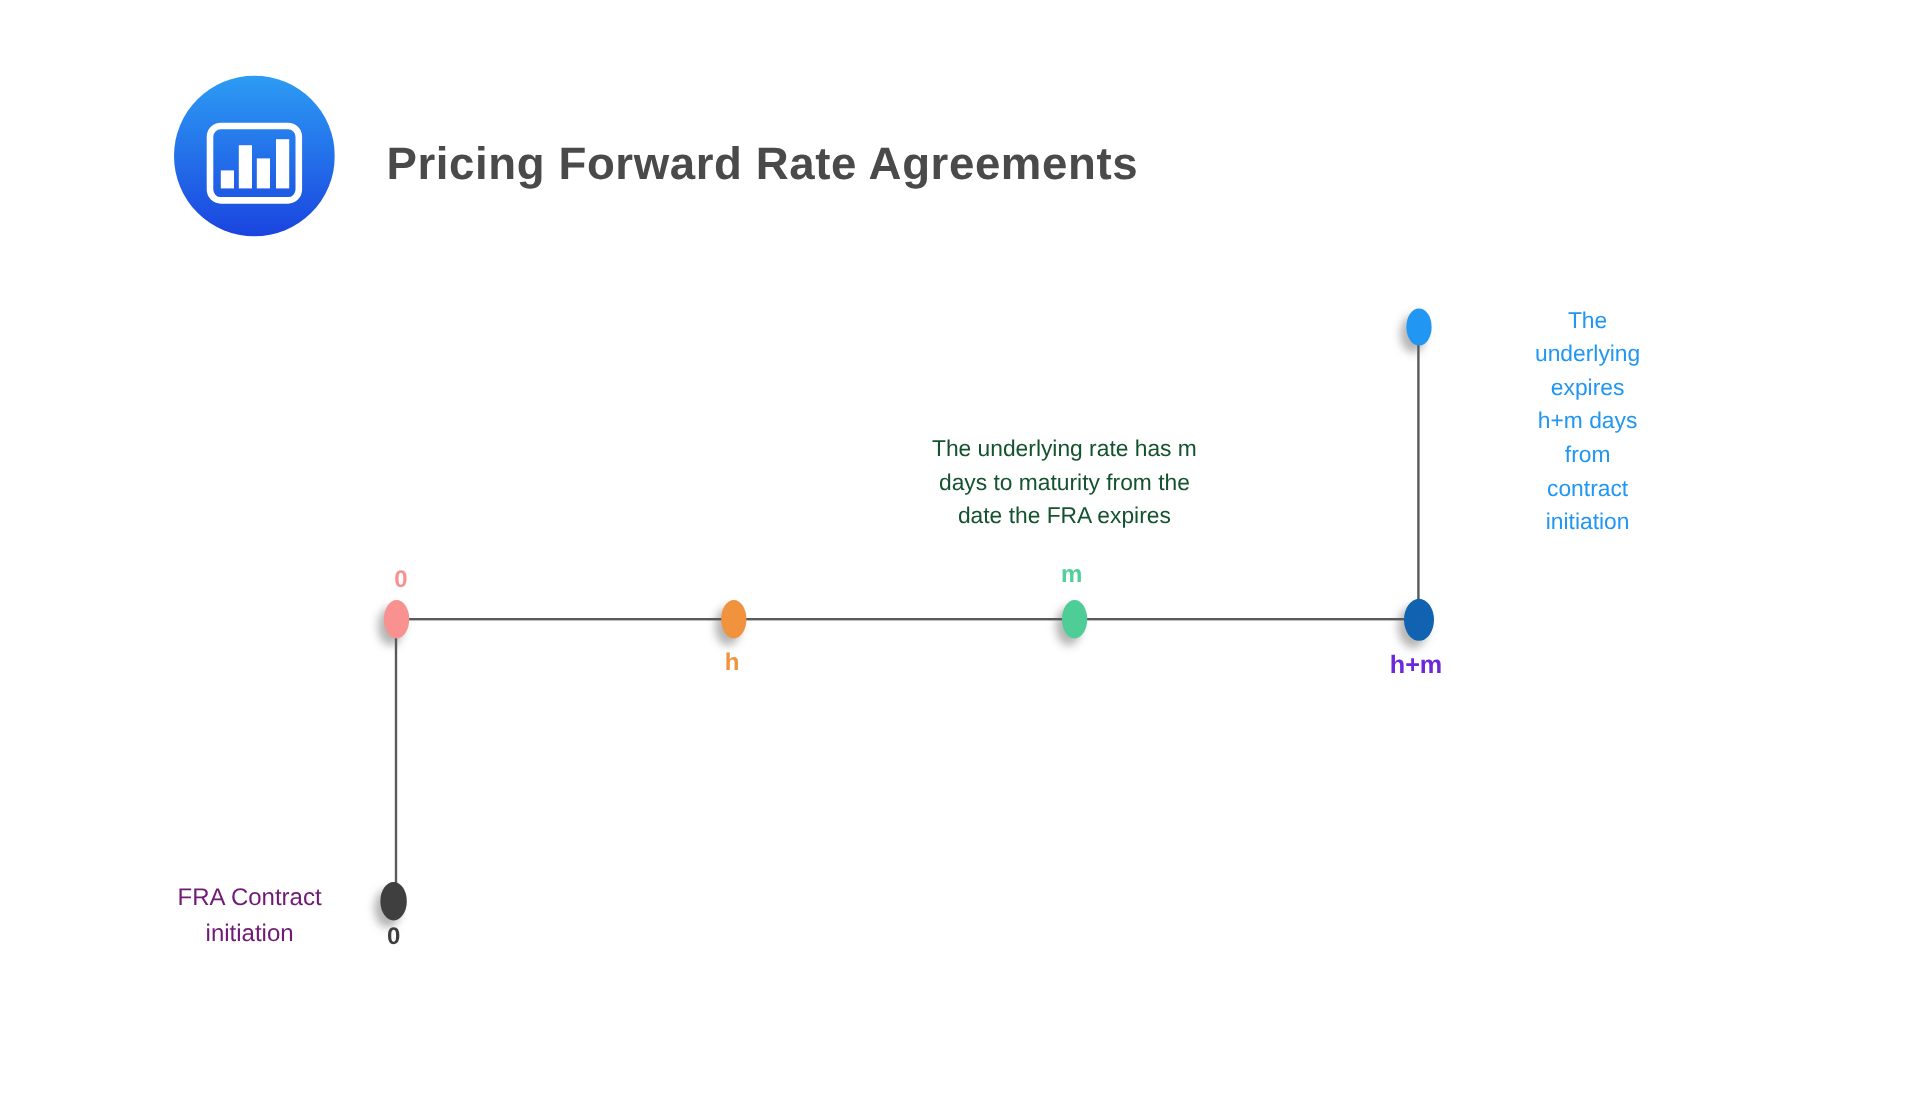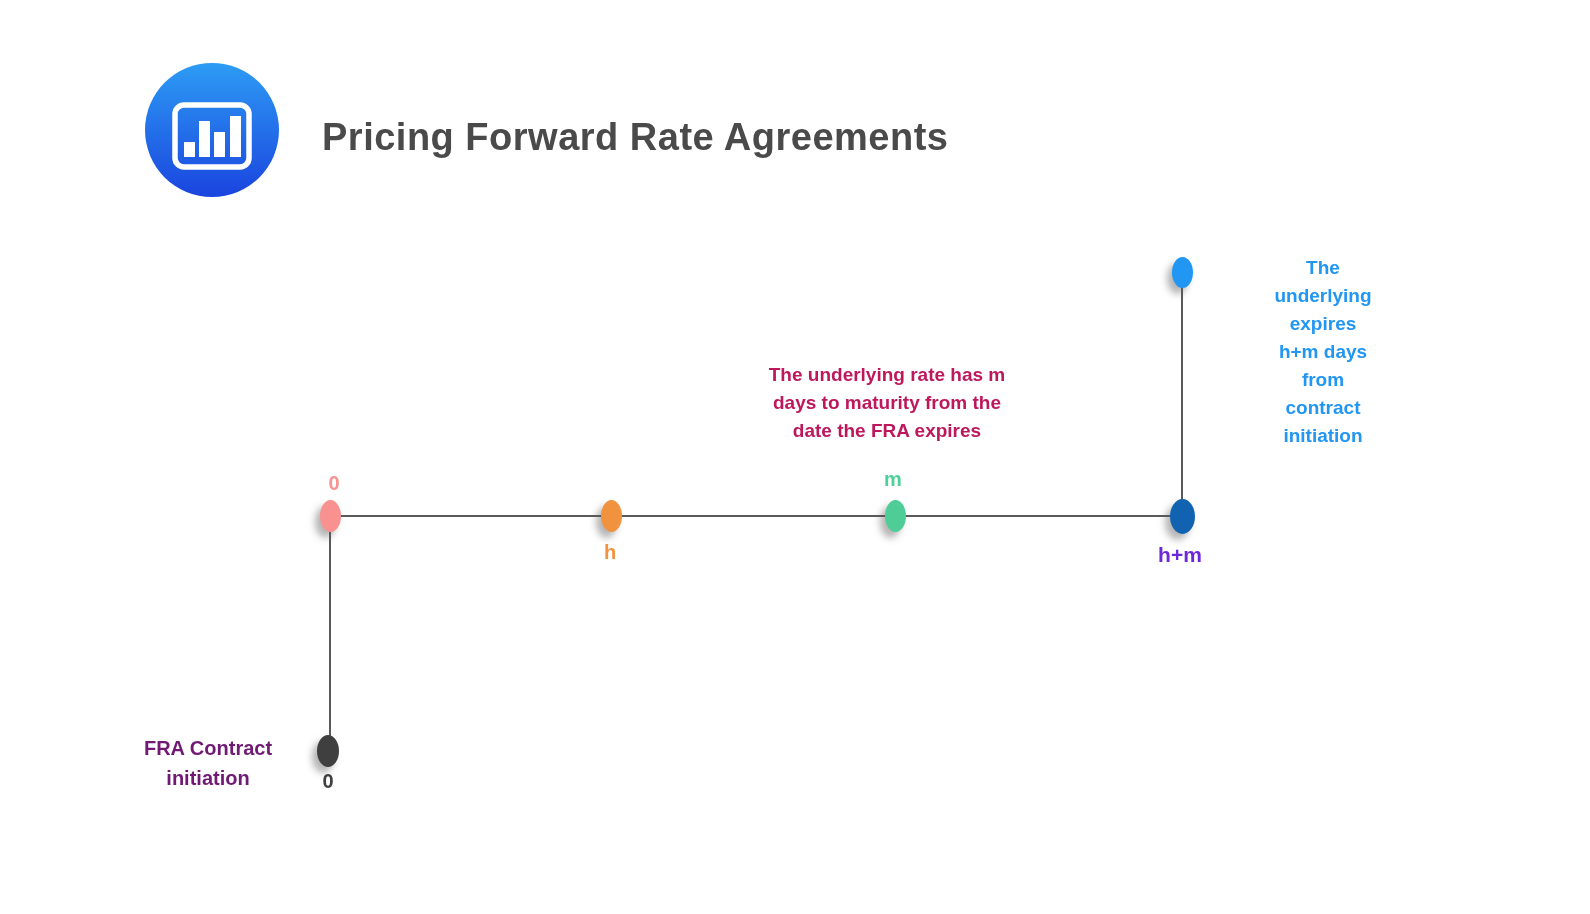--- a/index.html
+++ b/index.html
@@ -75,30 +75,30 @@
     white-space: nowrap;
   }
   .tick-origin     { left: 334px;  top: 472px; color: #f8918f; }
   .tick-h          { left: 610px;  top: 541px; color: #f0923e; }
   .tick-m          { left: 893px;  top: 468px; color: #4ed09a; }
   .tick-hm        { left: 1180px; top: 543px; color: #6d28d9; font-size: 21px; }
   .tick-initiation { left: 328px;  top: 770px; color: #3e3e3e; }
 
   
   .note {
-    font-weight: bold;
+    font-weight: normal;
     font-size: 19px;
     line-height: 28px;
     text-align: center;
     white-space: pre-line;
     transform: translateX(-50%);
   }
   .note-origin     { left: 317px;  top: 367px; color: #f8918f; }
   .note-h          { left: 613px;  top: 583px; color: #f0923e; }
-  .note-m          { left: 887px;  top: 361px; color: #be185d; }
+  .note-m          { left: 887px;  top: 361px; color: #14532d; }
   .note-underlying { left: 1323px; top: 254px; color: #2196f3; }
   .note-initiation {
     left: 208px;
     top: 733px;
     color: #701a75;
     font-size: 20px;
     line-height: 30px;
   }
 </style>
 </head>

